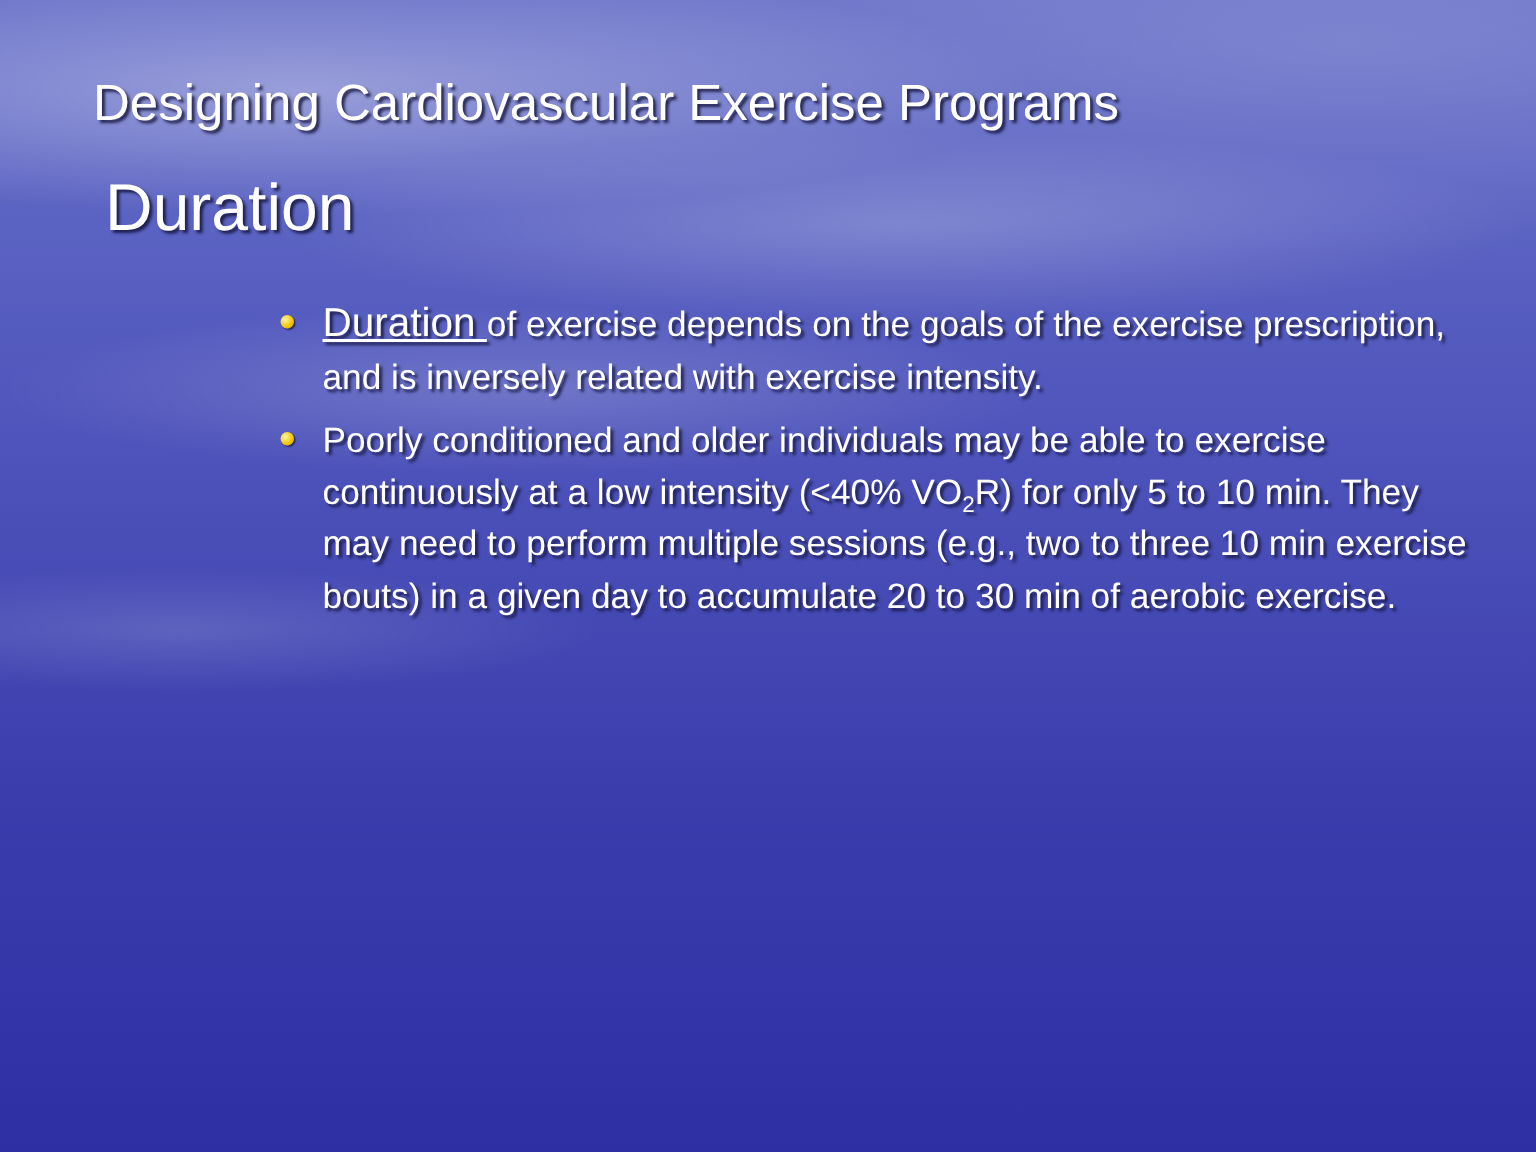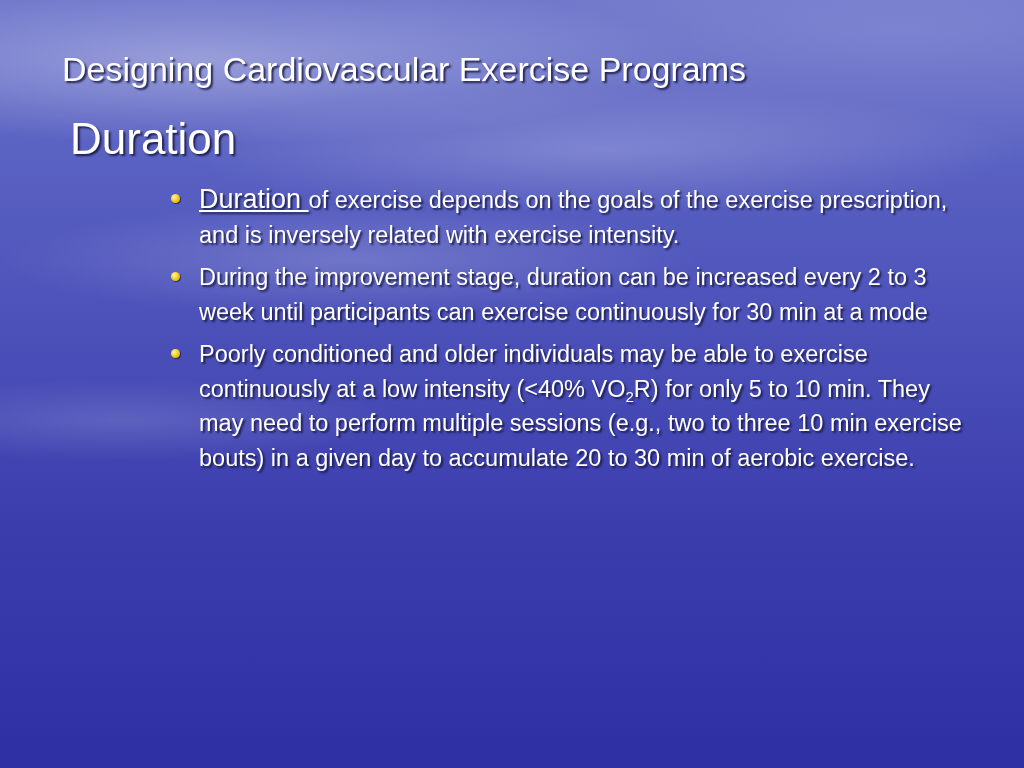--- a/index.html
+++ b/index.html
@@ -21,21 +21,21 @@
     white-space:nowrap;
     text-align:center;
   }
   .subtitle {
     position:absolute; left:70px; top:114px;
     font-size:44px; color:#ffffff;
     text-shadow: 2px 2px 2px rgba(20,20,60,0.85);
   }
   .bullets {
     position:absolute; left:168px; top:182px; width:800px;
-    margin:0; padding:0; list-style:none;
+    margin:16px; padding:0; list-style:none;
   }
   .bullet {
     position:relative; padding-left:31px; margin-bottom:8px;
     font-size:23.5px; line-height:34.5px; color:#ffffff;
     text-shadow: 2px 2px 2px rgba(20,20,60,0.85);
   }
   .bullet .dot {
     position:absolute; left:3px; top:12px; width:9px; height:9px;
     border-radius:50%;
     background: radial-gradient(circle at 35% 35%, #fff6a0, #f0c400 60%, #c79a00);
@@ -50,19 +50,15 @@
 <div class="title">Designing Cardiovascular Exercise Programs</div>
 <div class="subtitle">Duration</div>
 
 <ul class="bullets">
   <li class="bullet">
     <span class="dot"></span>
     <span class="lead-word">Duration </span><span>of exercise depends on the goals of the exercise prescription, and is inversely related with exercise intensity.</span>
   </li>
   <li class="bullet">
     <span class="dot"></span>
-    <span>During the improvement stage, duration can be increased every 2 to 3 week until participants can exercise continuously for 30 min at a mode</span>
-  </li>
-  <li class="bullet">
-    <span class="dot"></span>
     <span>Poorly conditioned and older individuals may be able to exercise continuously at a low intensity (&lt;40% VO</span><sub>2</sub><span>R) for only 5 to 10 min. They may need to perform multiple sessions (e.g., two to three 10 min exercise bouts) in a given day to accumulate 20 to 30 min of aerobic exercise.</span>
   </li>
 </ul>
 
 </body></html>

